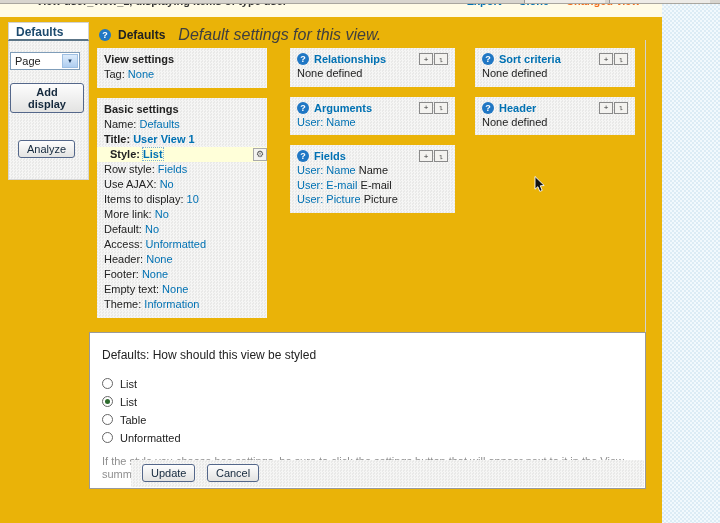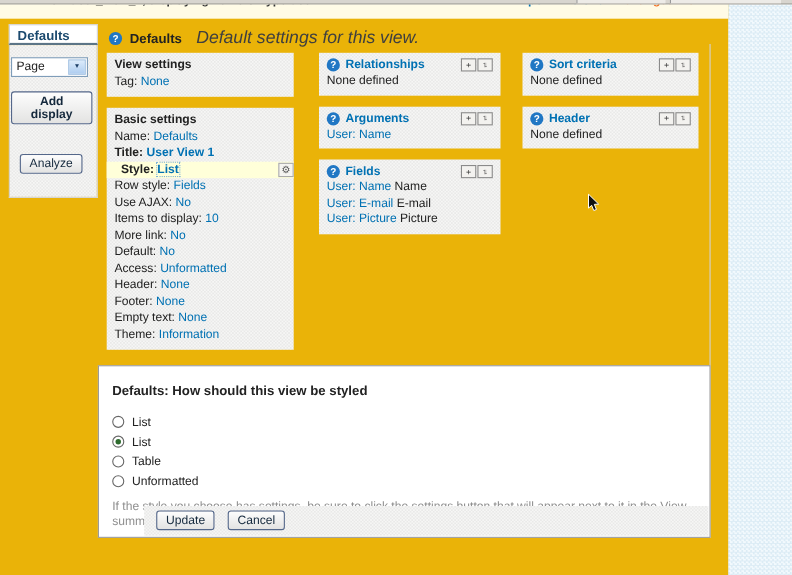--- a/index.html
+++ b/index.html
@@ -61,21 +61,21 @@
   .bs-row.bold .lbl,.bs-row.bold a{font-weight:bold;}
   .bs-row.hl{background:var(--hl,#ffffd9);margin:0 -7px;padding:0 7px;}
   .bs-row.hl a{outline:1px dotted #7fb2d8;}
   .bs-row.indent .lbl{padding-left:6px;}
   .gear-btn{position:absolute;right:0;top:1px;width:14px;height:13px;border:1px solid #aaa;background:#f5f4f1;
     color:#555;font-size:9px;line-height:11px;text-align:center;padding:0;cursor:pointer;}
   .main-right-border{position:absolute;left:645px;top:40px;height:292px;border-left:1px solid #d2d2d2;}
   
   .style-form{position:absolute;left:89px;top:332px;width:557px;height:157px;border:1px solid #9a9a9a;
     background:#fff;box-sizing:border-box;z-index:3;}
-  .form-title{margin:15px 0 0 12px;font-size:12px;font-weight:bold;color:#222;}
+  .form-title{margin:15px 0 0 12px;font-size:12px;font-weight:normal;color:#222;}
   .options{margin:13px 0 0 12px;}
   .radio-row{display:flex;align-items:center;height:17px;margin-bottom:1px;cursor:pointer;width:150px;}
   .radio{box-sizing:border-box;width:11px;height:11px;border:1px solid #666;border-radius:50%;background:#fff;position:relative;flex:none;}
   .radio.checked::after{content:'';position:absolute;left:2px;top:2px;width:5px;height:5px;border-radius:50%;background:#2e6b2e;}
   .radio-label{font-size:11px;color:#222;margin-left:7px;}
   .form-help{margin:9px 12px 0;font-size:11px;color:#8f8f8f;line-height:13px;}
   .form-actions{position:absolute;left:1px;right:1px;bottom:1px;height:27px;box-sizing:border-box;padding:3px 0 0 11px;margin-left:40px;}
   .form-actions .btn{margin-right:7px;}
   .cursor{position:absolute;left:534px;top:176px;z-index:9;}
 </style>

